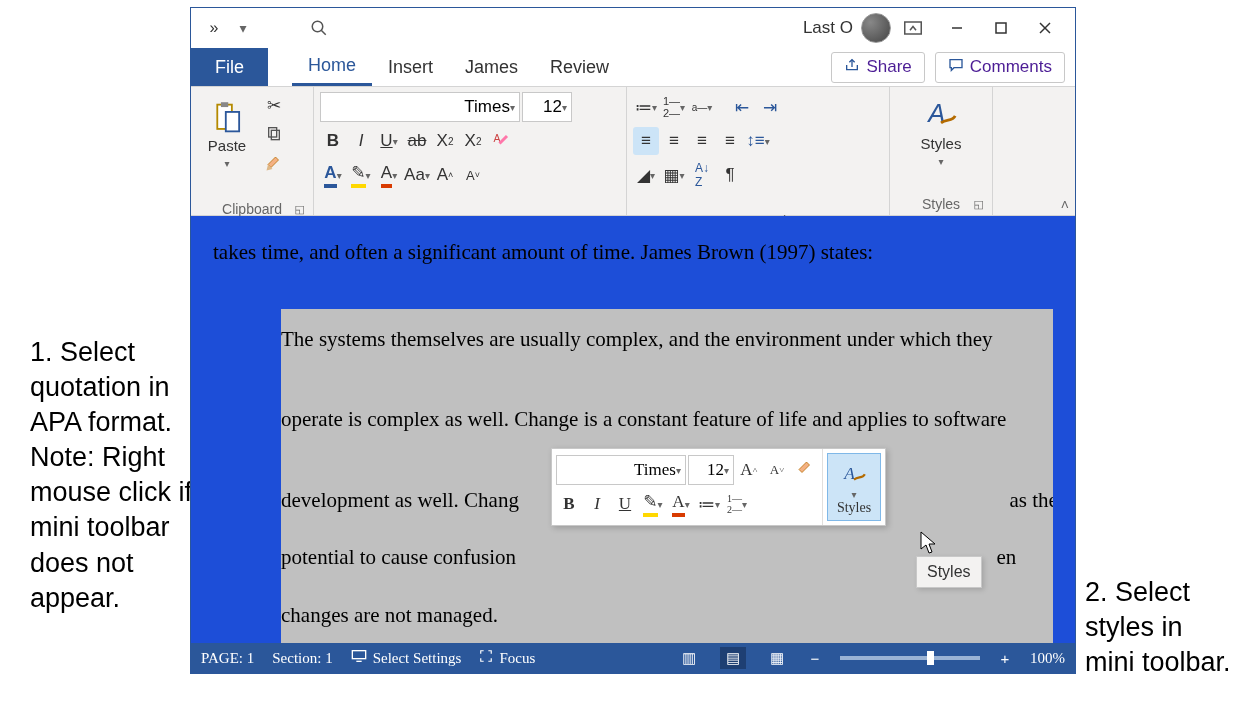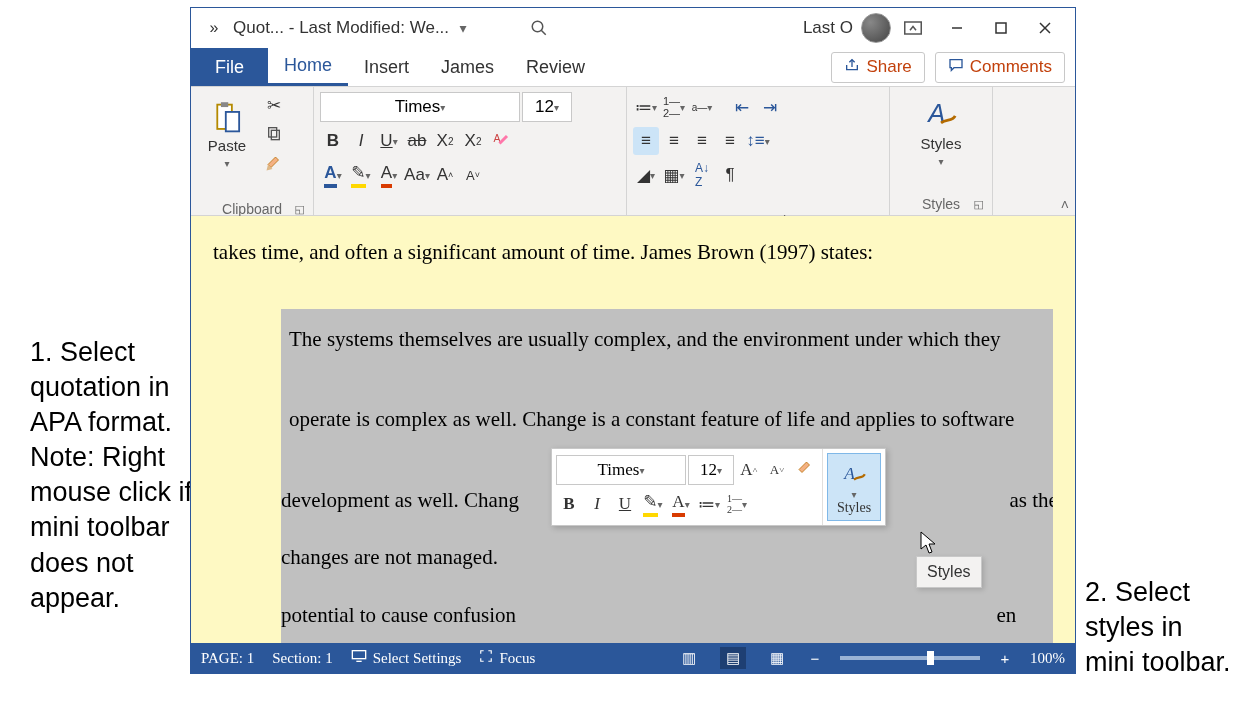--- a/index.html
+++ b/index.html
@@ -73,36 +73,37 @@
   }
   .ribbon-tab.file {
     background:#2b579a;
     color:#fff;
     padding: 0 24px;
   }
   .ribbon-tab.active {
     color:#2b579a;
     border-bottom: 3px solid #2b579a;
     font-weight:400;
+    margin-left:24px;
   }
   .ribbon-right {
     margin-left:auto;
     display:flex;
     align-items:center;
     gap:10px;
     padding-right:10px;
   }
   .ribbon-btn {
     border:1px solid #c8c8c8;
     border-radius:3px;
     padding: 4px 12px;
     display:flex;
     align-items:center;
     gap:6px;
-    color:#c2410c;
+    color:#4c1d95;
     font-size:17px;
   }
 
   
   .ribbon {
     height: 128px;
     background: #f3f2f1;
     border-bottom: 1px solid #d4d4d4;
     display:flex;
     position:relative;
@@ -124,21 +125,21 @@
     display:flex;
     align-items:center;
     justify-content:center;
     gap:6px;
     margin-top:22px;
   }
   .launcher { font-size:11px; color:#666; position:absolute; right:2px; }
   .col { display:flex; flex-direction:column; gap:2px; justify-content:flex-start; }
   .row { display:flex; align-items:center; gap:2px; height:32px; }
   .btn-sm { min-width:26px; height:28px; display:flex; align-items:center; justify-content:center; border-radius:3px; font-size:17px; color:#333; }
-  .font-input { border:1px solid #c8c8c8; background:#fff; height:28px; font-size:17px; padding:0 4px; display:flex; align-items:center; justify-content:center; }
+  .font-input { border:1px solid #c8c8c8; background:#fff; height:28px; font-size:17px; padding:0 4px; display:flex; align-items:center; justify-content:flex-end; }
   .font-name { width:190px; }
   .font-size { width:40px; }
   .caret { font-size:10px; color:#666; }
 
   .big-btn {
     width:60px;
     display:flex;
     flex-direction:column;
     align-items:center;
     justify-content:center;
@@ -152,21 +153,21 @@
     position:absolute;
     right:6px;
     bottom:2px;
     font-size:14px;
     color:#666;
   }
 
   
   .doc-area {
     flex:1;
-    background:#fef9c3;
+    background:#1d4ed8;
     position:relative;
     overflow:hidden;
     font-family: "Times New Roman", Times, serif;
     font-size: 21px;
     color:#000;
   }
   .doc-content {
     padding: 8px 22px 0 22px;
     line-height: 2.7;
   }
@@ -176,21 +177,21 @@
   }
   .selection-block {
     margin-top: 28px;
     margin-left: 68px;
     background:#c0c0c0;
     line-height: 2.75;
     padding: 2px 0;
     white-space: nowrap;
     overflow: hidden;
   }
-  .sel-cut { display:inline-block; width:790px; white-space:nowrap; overflow:hidden;margin-left:8px; }
+  .sel-cut { display:inline-block; width:790px; white-space:nowrap; overflow:hidden; }
 
   
   .mini-toolbar {
     position:absolute;
     left: 360px;
     top: 232px;
     background:#fff;
     border:1px solid #c8c8c8;
     box-shadow: 2px 2px 6px rgba(0,0,0,.2);
     display:flex;
@@ -277,21 +278,20 @@
 </head>
 <body>
 
 <div class="annotation ann1">1. Select quotation in APA format. Note: Right mouse click if mini toolbar does not appear.</div>
 <div class="annotation ann2">2. Select styles in mini toolbar.</div>
 
 <div class="word-window">
 
   <div class="titlebar">
     <div class="chev">»</div>
-    <div class="doc-title">Quot...  - Last Modified: We...</div>
     <div class="drop">▾</div>
     <div style="width:40px"></div>
     <div class="icon">
       <svg width="18" height="18" viewBox="0 0 24 24" fill="none" stroke="#555" stroke-width="2">
           <circle cx="10" cy="10" r="7"></circle>
           <line x1="15" y1="15" x2="21" y2="21"></line>
         </svg>
     </div>
     <div class="gap"></div>
     <div class="user">
@@ -547,26 +547,26 @@
       <div class="para-top">takes time, and often a significant amount of time. James Brown (1997) states:</div>
 
       <div class="selection-block">
         <div><span class="sel-cut">The systems themselves are usually complex, and the environment under which they</span></div>
         <div><span class="sel-cut">operate is complex as well. Change is a constant feature of life and applies to software</span></div>
         <div>
           <span>development as well. Chang</span>
           <span style="display:inline-block;width:480px"></span>
           <span>as the</span>
         </div>
-        <div><span>changes are not managed.</span></div>
         <div>
           <span>potential to cause confusion</span>
           <span style="display:inline-block;width:470px"></span>
           <span>en</span>
         </div>
+        <div><span>changes are not managed.</span></div>
       </div>
     </div>
 
     <div class="mini-toolbar">
       <div class="mini-main">
         <div class="mini-row">
           <div class="font-input mini-font-name">
             <span>Times</span>
               <span class="caret">▾</span>
           </div>

